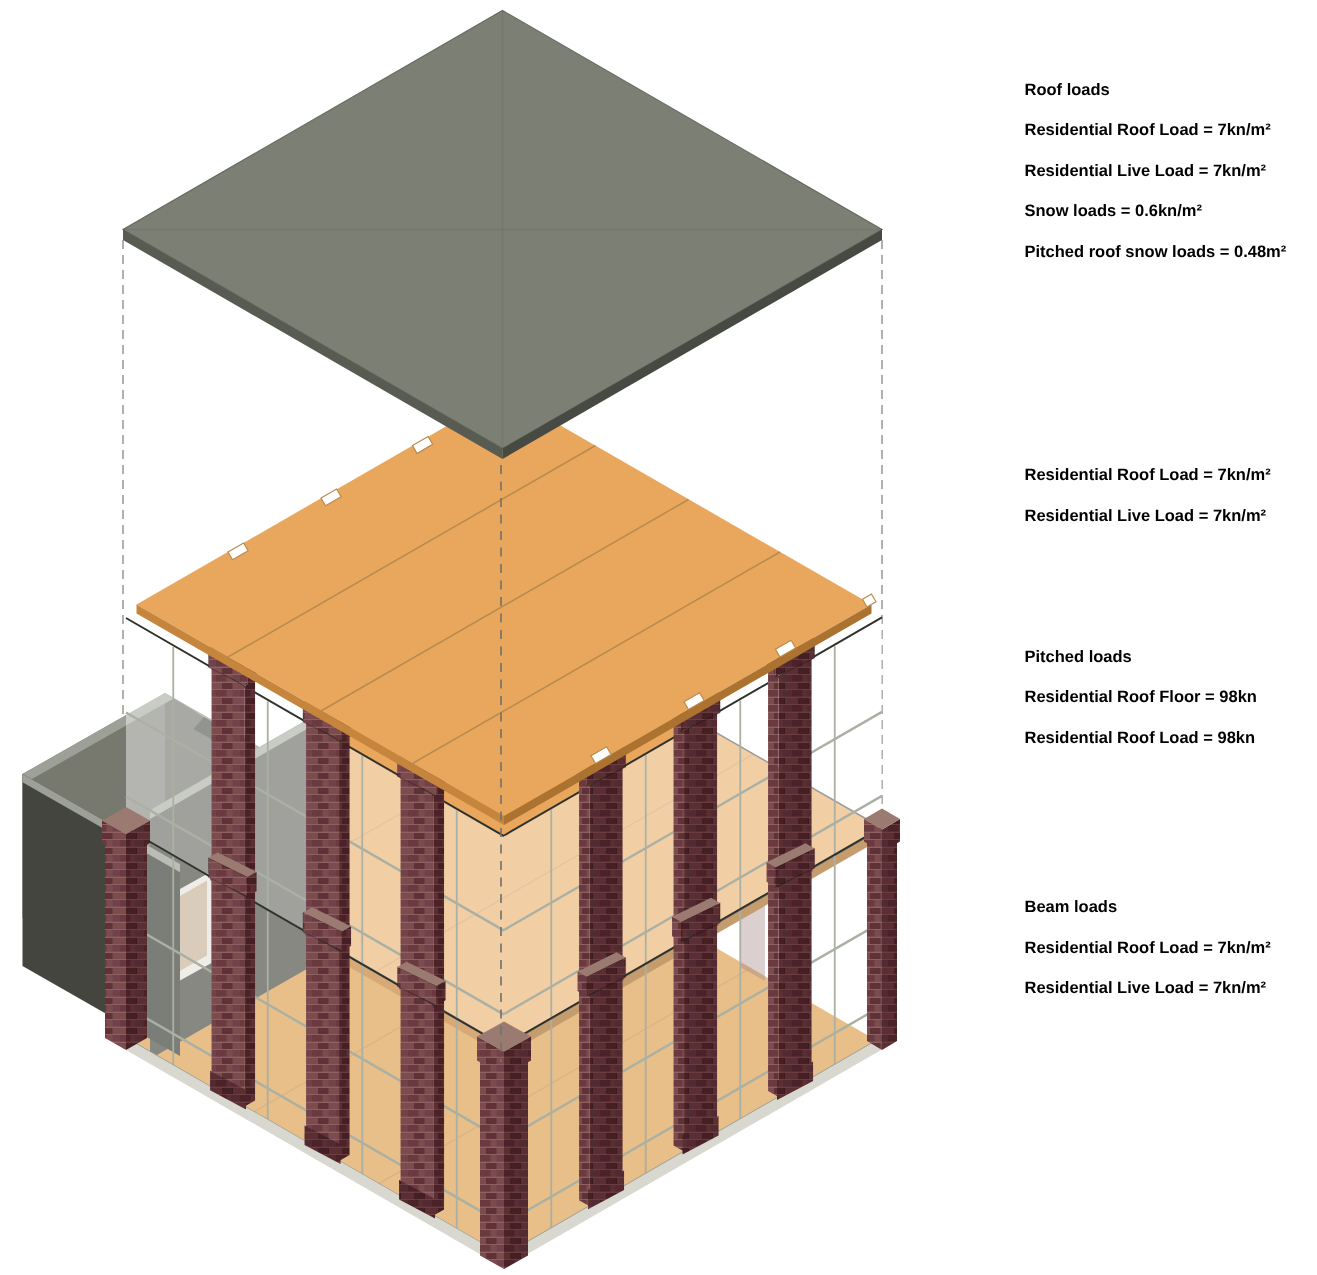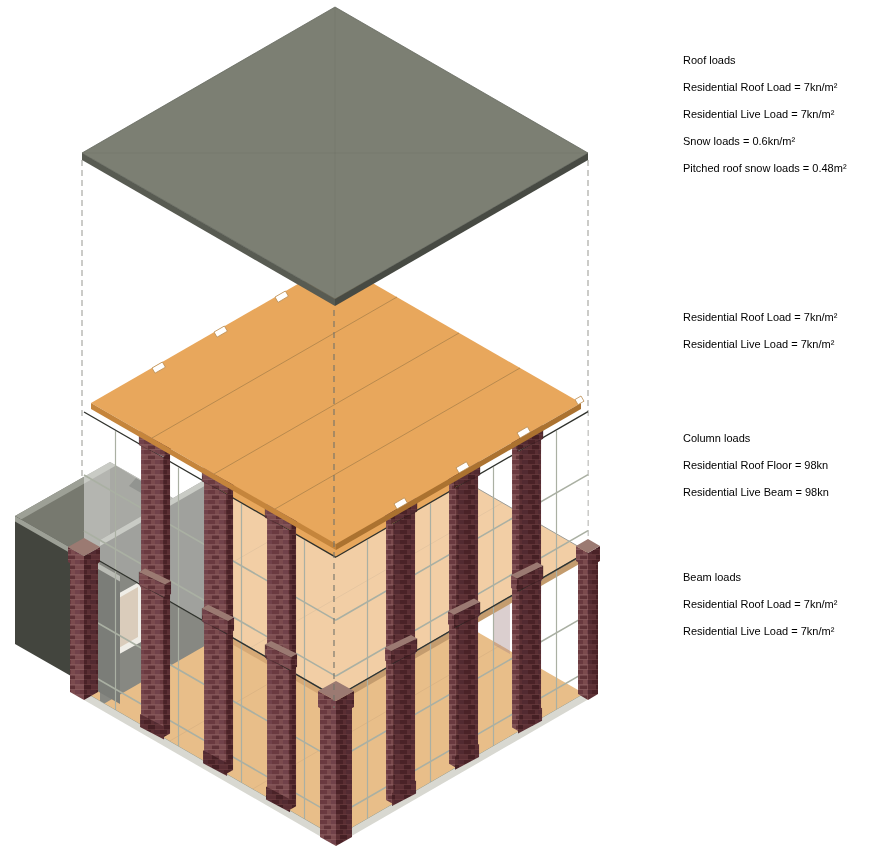--- a/index.html
+++ b/index.html
@@ -1,21 +1,21 @@
 <!DOCTYPE html>
 <html style="--background: #ffffff; --roof-top: #7c7f73; --roof-side: #585b52; --roof-side-dark: #474a43; --slab-top: #e8a75c; --slab-edge: #c5853c; --slab-edge-dark: #ab7230; --floor-top: #dfa256; --brick: #7b4b4e; --brick-dark: #5a2e33; --brick-cap: #9b7a72; --glass-mullion: #aab0a3; --glass-frame-dark: #2f312c; --plinth: #d8d8d1; --core-dark: #43453e; --core-mid: #53554d; --core-light: #9da096; --core-inner: #77796f; --core-inner-dark: #616359; --core-shadow: #313329; --door: #cbb79e; --door-frame: #e9e6dd; --dash: #a9a9a4; --dash-dark: #73736a; --seam: #b98a4e;"><head>
 <meta charset="utf-8">
 <style>
   html,body{margin:0;padding:0;background:var(--background,#fff);}
   #stage{position:relative;width:878px;height:850px;overflow:hidden;background:var(--background,#fff);
-         font-family:"Liberation Sans", sans-serif;}
+         font-family:"Liberation Sans", sans-serif;font-weight:bold;}
   #scene{position:absolute;left:0;top:0;}
   .ann{position:absolute;left:683px;width:190px;color:#000;font-size:11px;line-height:27px;}
   .ann div{white-space:nowrap;}
-  .t-roof{top:47px;} .t-floor{top:304px;} .t-col{top:425px;} .t-beam{top:564px;}
+  .t-roof{top:47px;} .t-floor{top:304px;} .t-col{top:425px;} .t-beam{top:592px;}
 </style>
 </head>
 <body>
 
 <div id="stage">
 
 <svg id="scene" width="878" height="850" viewBox="0 0 878 850">
   <defs>
     <pattern id="brickA" width="16" height="10" patternUnits="userSpaceOnUse">
       <rect width="16" height="10" fill="var(--brick)"></rect>
@@ -297,22 +297,22 @@
     <div>Residential Roof Load = 7kn/m²</div>
     <div>Residential Live Load = 7kn/m²</div>
     <div>Snow loads = 0.6kn/m²</div>
     <div>Pitched roof snow loads = 0.48m²</div>
   </div>
   <div class="ann t-floor">
     <div>Residential Roof Load = 7kn/m²</div>
     <div>Residential Live Load = 7kn/m²</div>
   </div>
   <div class="ann t-col">
-    <div>Column loads</div>
+    <div>Pitched loads</div>
     <div>Residential Roof Floor = 98kn</div>
-    <div>Residential Live Beam = 98kn</div>
+    <div>Residential Roof Load = 98kn</div>
   </div>
   <div class="ann t-beam">
     <div>Beam loads</div>
     <div>Residential Roof Load = 7kn/m²</div>
     <div>Residential Live Load = 7kn/m²</div>
   </div>
 </div>
 
 </body></html>

